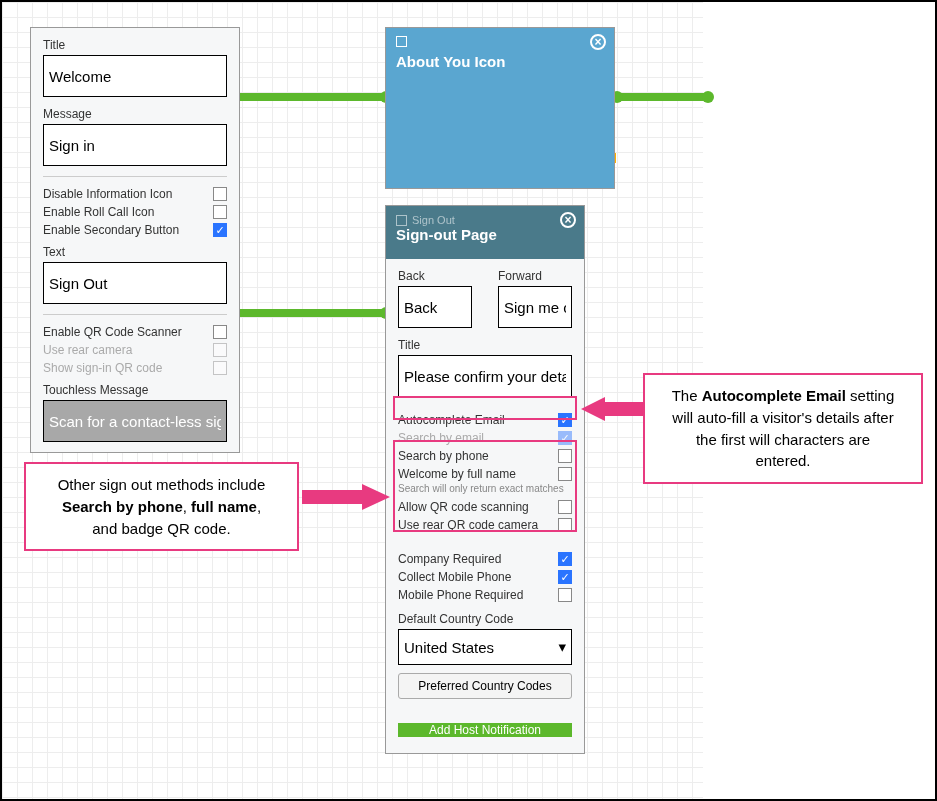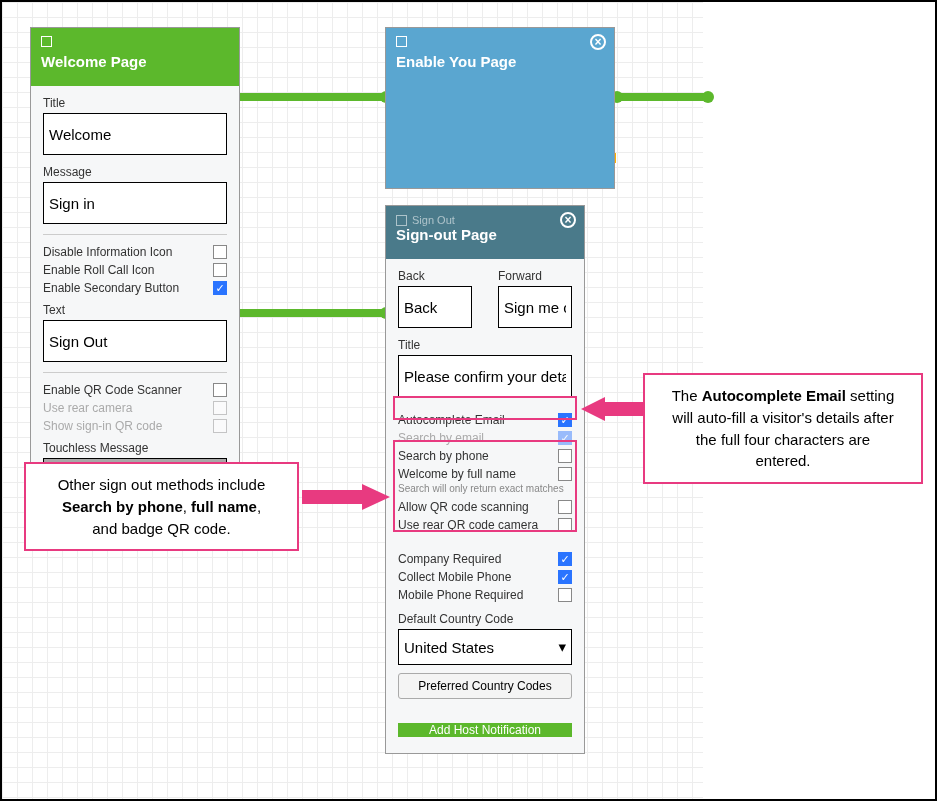--- a/index.html
+++ b/index.html
@@ -52,24 +52,20 @@
 <div class="frame">
   <div class="grid-bg"></div>
   <div class="right-blank"></div>
 
   <div class="connector" style="left:226px; top:91px; width:160px;"></div>
   <div class="connector" style="left:613px; top:91px; width:95px;"></div>
   <div class="connector" style="left:200px; top:307px; width:186px;"></div>
   <div class="port-yellow" style="left:600px; top:151px;"></div>
 
   <div class="node" style="left:28px; top:25px; width:210px;">
-    <div class="node-header welcome-header">
-      <div class="mini-icon"></div>
-      <span>Welcome Page</span>
-    </div>
     <div class="node-body">
       <span class="field-label">Title</span>
       <input class="text-input" value="Welcome" style="">
       <div style="height:10px"></div>
       <span class="field-label">Message</span>
       <input class="text-input" value="Sign in" style="">
       <hr class="hr">
       <div class="row">
           <span class="lbl">Disable Information Icon</span>
           <span class="chk"></span>
@@ -100,21 +96,21 @@
         </div>
       <div style="height:4px"></div>
       <span class="field-label">Touchless Message</span>
       <input class="text-input sel" value="Scan for a contact-less sig" style="">
     </div>
   </div>
 
   <div class="node" style="left:383px; top:25px; width:230px;">
     <div class="node-header about-header">
       <div class="mini-icon" style="border-color:#fff"></div>
-      <span>Enable You Page</span>
+      <span>About You Icon</span>
       <div class="close-x">×</div>
     </div>
   </div>
 
   <div class="node" style="left:383px; top:203px; width:200px;">
     <div class="node-header signout-header">
       <div style="display:flex;align-items:center;gap:5px;">
         <div class="mini-icon" style="border-color:rgba(255,255,255,0.55);margin-bottom:0;"></div>
         <span class="tab-label" style="margin-bottom:0;">Sign Out</span>
       </div>
@@ -198,21 +194,21 @@
   </div>
   <div class="arrow right" style="left:300px; top:480px;">
     <svg width="90" height="30">
         <polygon points="0,8 60,8 60,2 88,15 60,28 60,22 0,22" fill="#e83a80"></polygon>
       </svg>
   </div>
 
   <div class="callout" style="left:641px; top:371px; width:280px;">
     <span>The </span><b>Autocomplete Email</b><span> setting</span><br>
     <span>will auto-fill a visitor's details after</span><br>
-    <span>the full four characters are</span><br>
+    <span>the first will characters are</span><br>
     <span>entered.</span>
   </div>
   <div class="arrow left" style="left:577px; top:394px;">
     <svg width="66" height="26">
         <polygon points="66,6 26,6 26,1 2,13 26,25 26,20 66,20" fill="#e83a80"></polygon>
       </svg>
   </div>
 
 </div>
 

